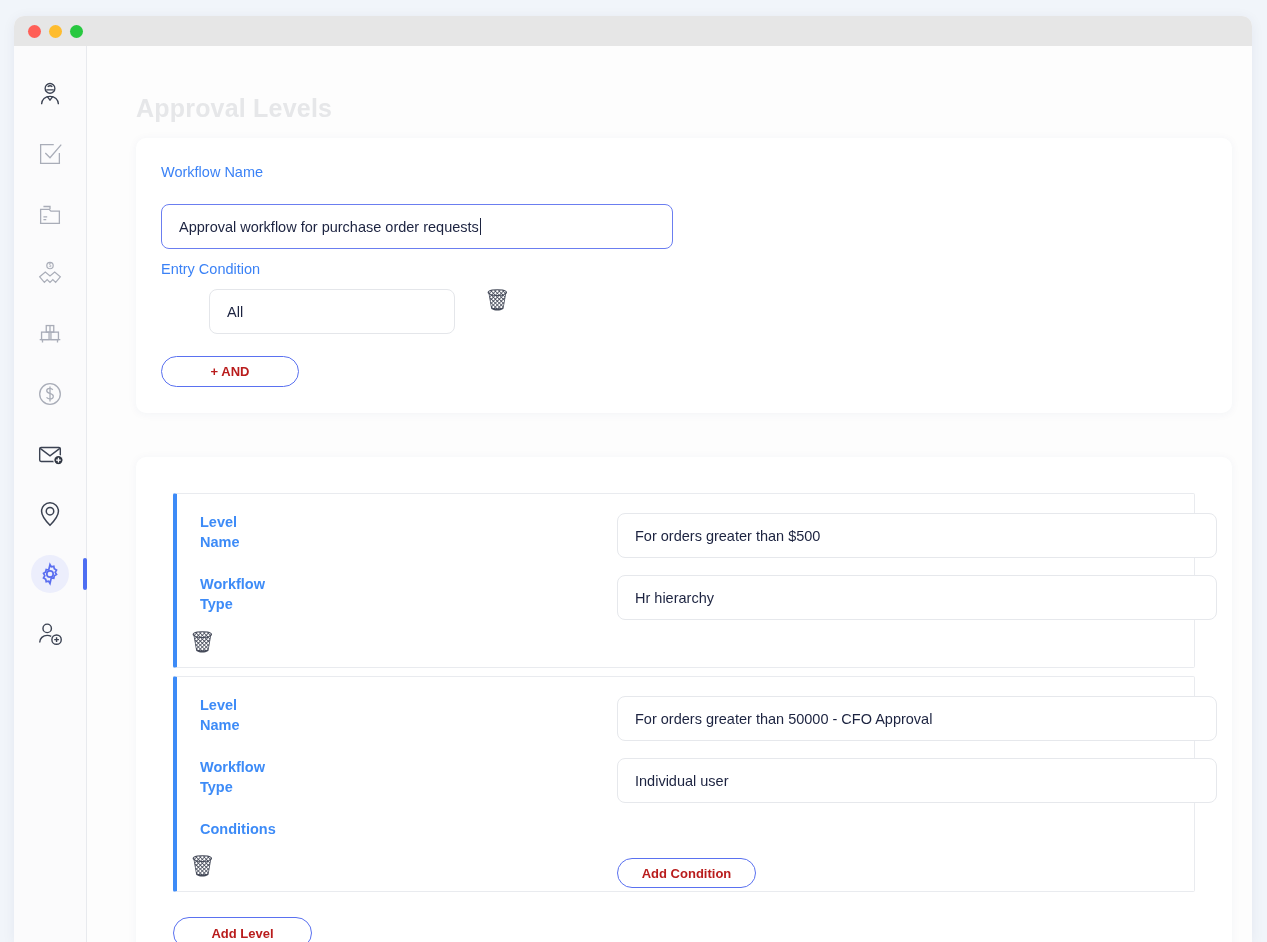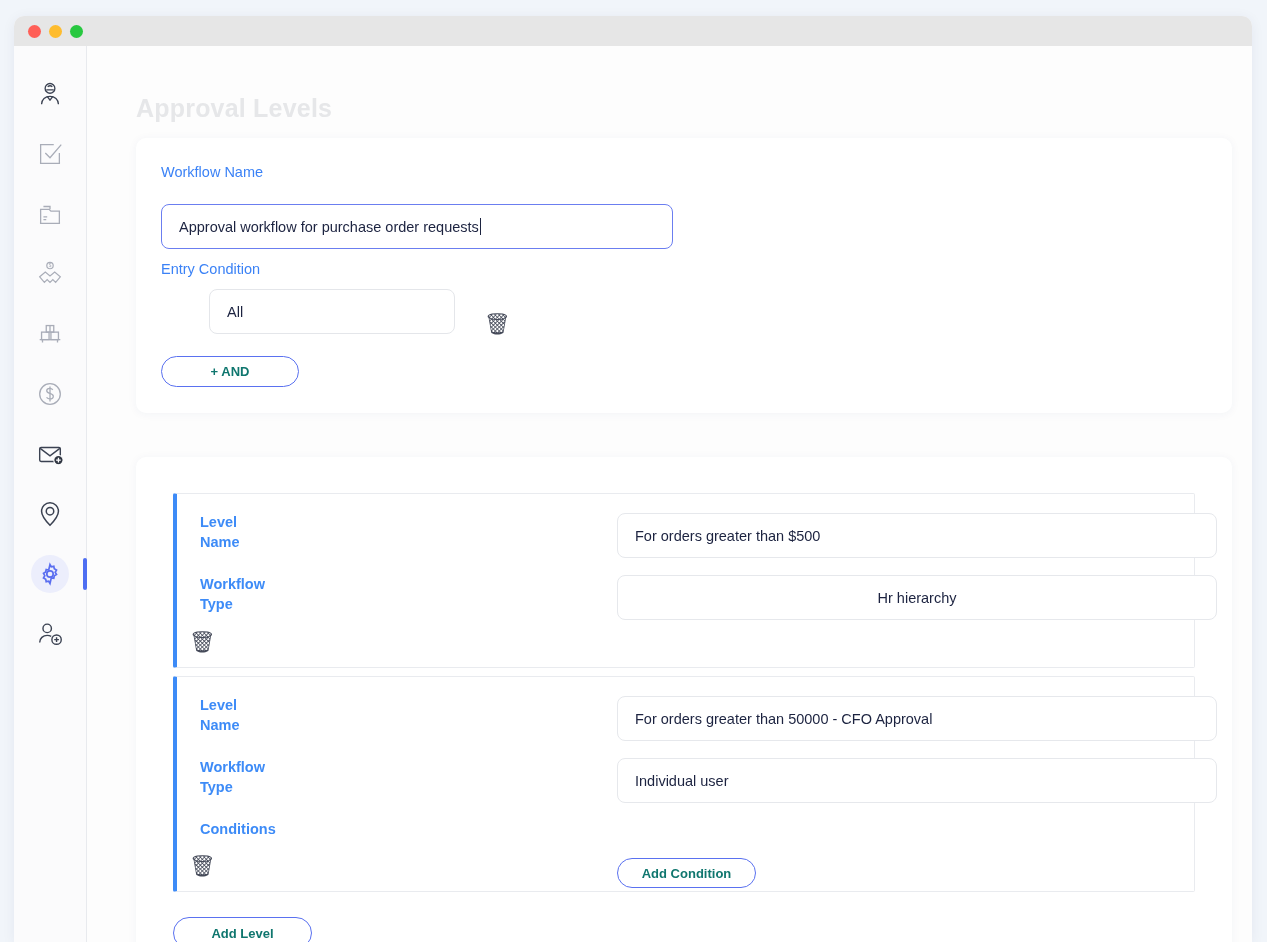--- a/index.html
+++ b/index.html
@@ -116,21 +116,21 @@
     width: 1px; height: 17px;
     background: #1c2340;
     margin-left: 1px;
   }
 
   
   .pill {
     display: inline-flex; align-items: center; justify-content: center;
     border: 1.4px solid #5a71f0;
     border-radius: 22px;
-    color: #0f766e;
+    color: #b91c1c;
     font-weight: 700;
     background: #fff;
     cursor: pointer;
   }
 
   .trash {
     font-size: 21px;
     line-height: 1;
     color: #434a5e;
     cursor: pointer;
@@ -305,21 +305,21 @@
           <div class="field-label">Workflow Name</div>
           <div class="tb focused" style="margin-top:24px;">
             <span>Approval workflow for purchase order requests</span>
               <span class="caret"></span>
           </div>
         </div>
 
 
         <div style="position:absolute;left:25px;top:123px;">
           <div class="field-label">Entry Condition</div>
-          <div style="display:flex;align-items:flex-end;gap:29px;margin-top:12px;padding-left:48px;">
+          <div style="display:flex;align-items:flex-start;gap:29px;margin-top:12px;padding-left:48px;">
             <div class="tb" style="width:246px;">
               <span>All</span>
             </div>
             <span class="trash">🗑</span>
           </div>
           <div class="pill" style="margin-top:22px;width:138px;height:31px;font-size:13px;">
             <span>+ AND</span>
           </div>
         </div>
 
@@ -333,21 +333,21 @@
             <span>Name</span>
           </div>
           <div class="lvl-input" style="top:19px;">
             <span>For orders greater than $500</span>
           </div>
 
           <div class="lvl-label" style="left:23px;top:80px;">
             <span>Workflow</span><br>
             <span>Type</span>
           </div>
-          <div class="lvl-input" style="top:81px;justify-content:center;">
+          <div class="lvl-input" style="top:81px;">
             <span>Hr hierarchy</span>
           </div>
 
           <span class="trash" style="position:absolute;left:12px;top:137px;">🗑</span>
         </div>
 
         <div class="level-box" id="level-1">
           <div class="lvl-label" style="left:23px;top:18px;">
             <span>Level</span><br>
             <span>Name</span>

